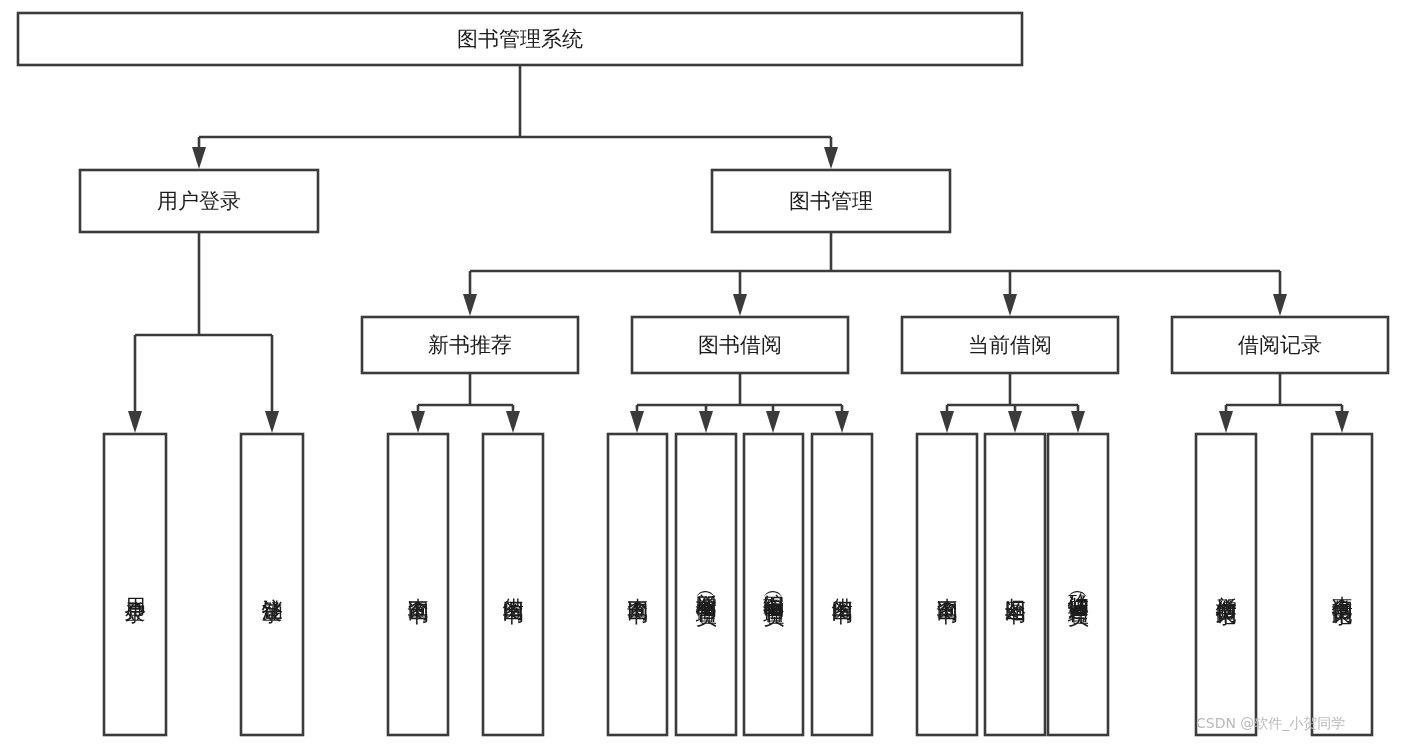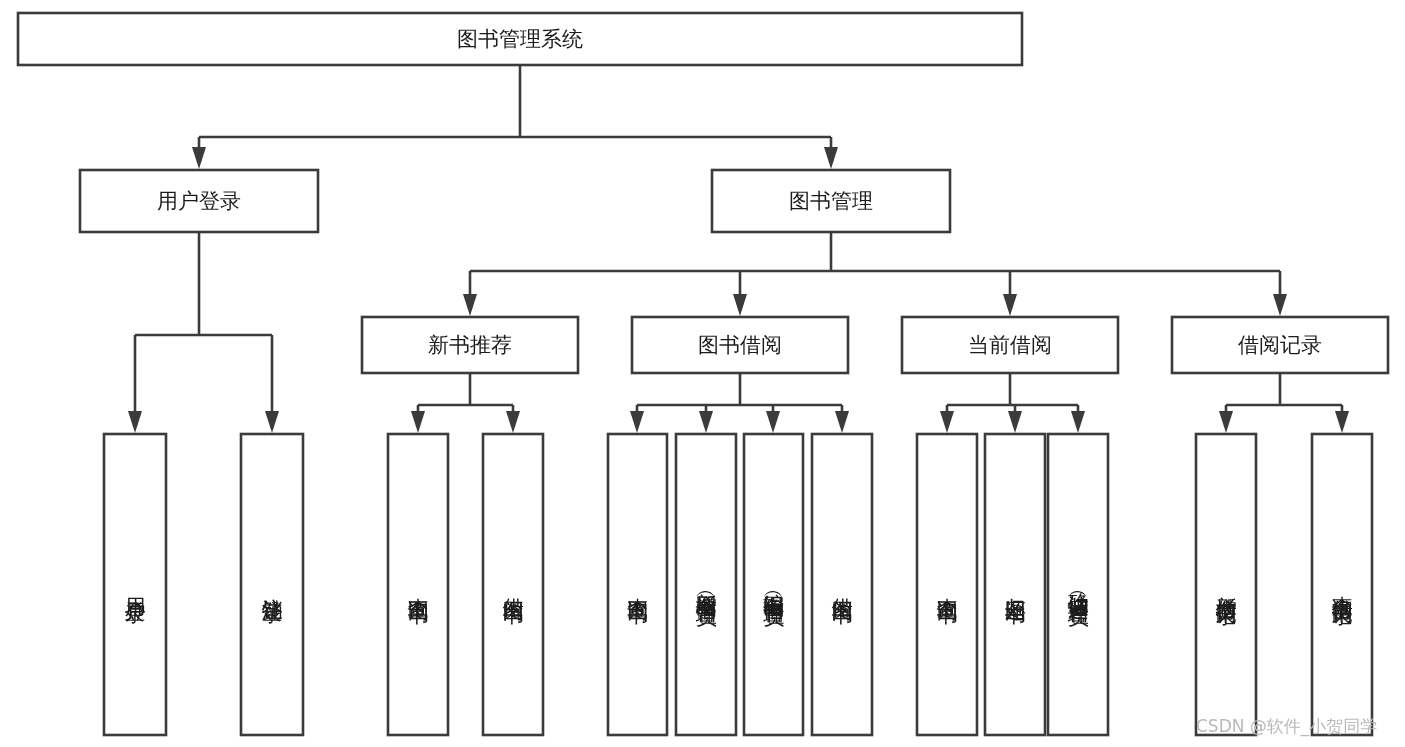--- a/index.html
+++ b/index.html
@@ -64,21 +64,21 @@
     align-items: center;
     justify-content: center;
     text-align: center;
     white-space: nowrap;
     pointer-events: none;
     user-select: none;
   }
   .watermark {
     position: absolute;
     font-family: "DejaVu Sans", "Liberation Sans", sans-serif;
-    font-size: 17px;
+    font-size: 14px;
     color: #b9b9b9;
     white-space: nowrap;
     user-select: none;
   }
 </style>
 </head>
 <body>
 
 <div id="diagram-root">
   <svg id="diagram-svg" viewBox="0 0 1405 747" xmlns="http://www.w3.org/2000/svg">

